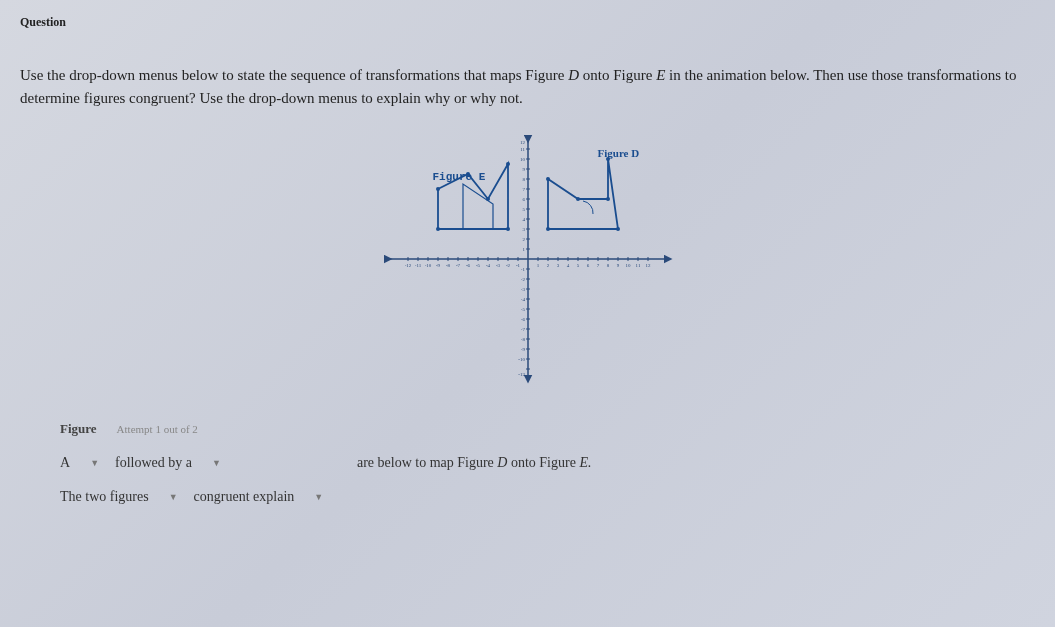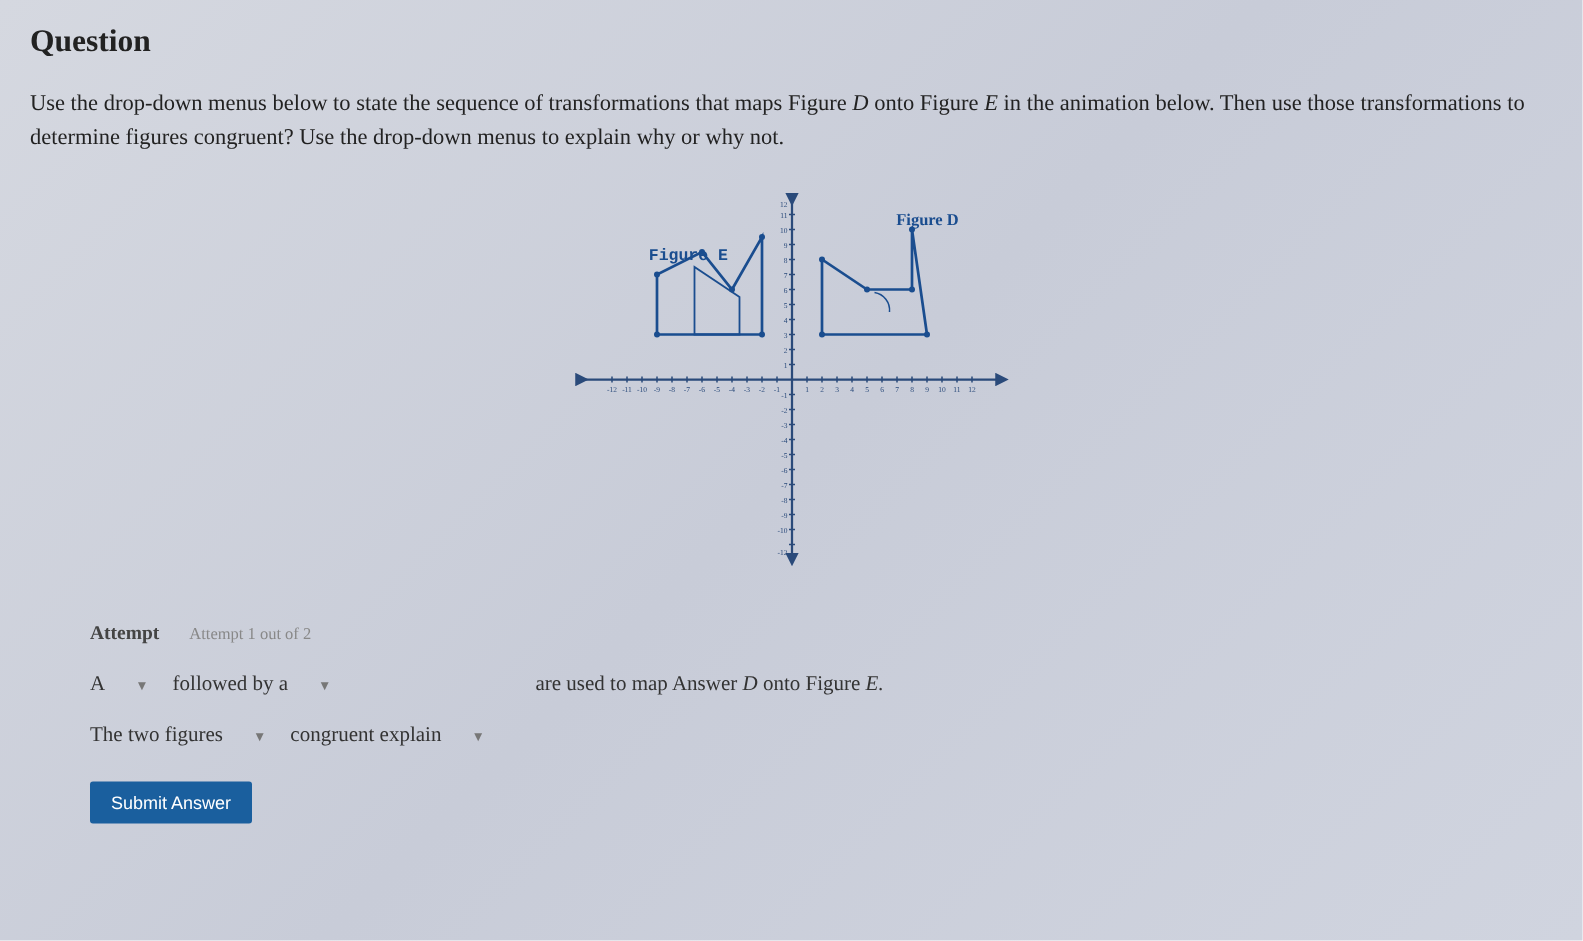--- a/index.html
+++ b/index.html
@@ -6,22 +6,22 @@
     margin: 0;
     padding: 15px 20px;
     font-family: Georgia, 'Times New Roman', serif;
     background: linear-gradient(135deg, #d5d8e0 0%, #c8ccd8 50%, #d0d4df 100%);
     color: #222;
     min-height: 627px;
     box-sizing: border-box;
   }
   .question-heading {
     font-weight: bold;
-    font-size: 21px;
-    margin-bottom: 18px;
+    font-size: 12px;
+    margin-bottom: 34px;
   }
   .question-text {
     font-size: 15px;
     line-height: 1.5;
     margin-bottom: 20px;
   }
   .italic {
     font-style: italic;
   }
   .graph-wrap {
@@ -233,42 +233,41 @@
         <circle cx="130" cy="100" r="2" fill="#1a4d8f"></circle>
 
       <polygon points="85,100 85,55 115,75 115,100" fill="none" stroke="#1a4d8f" stroke-width="1.2"></polygon>
     </svg>
     <div class="figure-label" style="left:220px; top:18px;">Figure D</div>
     <div class="figure-label" style="left:55px; top:42px;font-family:Liberation Mono, monospace;">Figure E</div>
   </div>
 </div>
 
 <div class="answer-section">
-  <span class="answer-heading">Attempt</span>
+  <span class="answer-heading">Figure</span>
   <span class="attempt">Attempt 1 out of 2</span>
 
   <div class="answer-line">
     <span>A</span>
     <span class="dropdown">
         <span class="arrow">▼</span>
       </span>
     <span>followed by a</span>
     <span class="dropdown">
         <span class="arrow">▼</span>
       </span>
     <span style="margin-left:120px;">
-      <span>are used to map Answer </span><span class="italic">D</span><span> onto Figure </span><span class="italic">E.</span>
+      <span>are below to map Figure </span><span class="italic">D</span><span> onto Figure </span><span class="italic">E.</span>
     </span>
   </div>
 
   <div class="answer-line">
     <span>The two figures</span>
     <span class="dropdown">
         <span class="arrow">▼</span>
       </span>
     <span>congruent explain</span>
     <span class="dropdown">
         <span class="arrow">▼</span>
       </span>
   </div>
 
-  <button class="submit-btn">Submit Answer</button>
 </div>
 
 </body></html>

